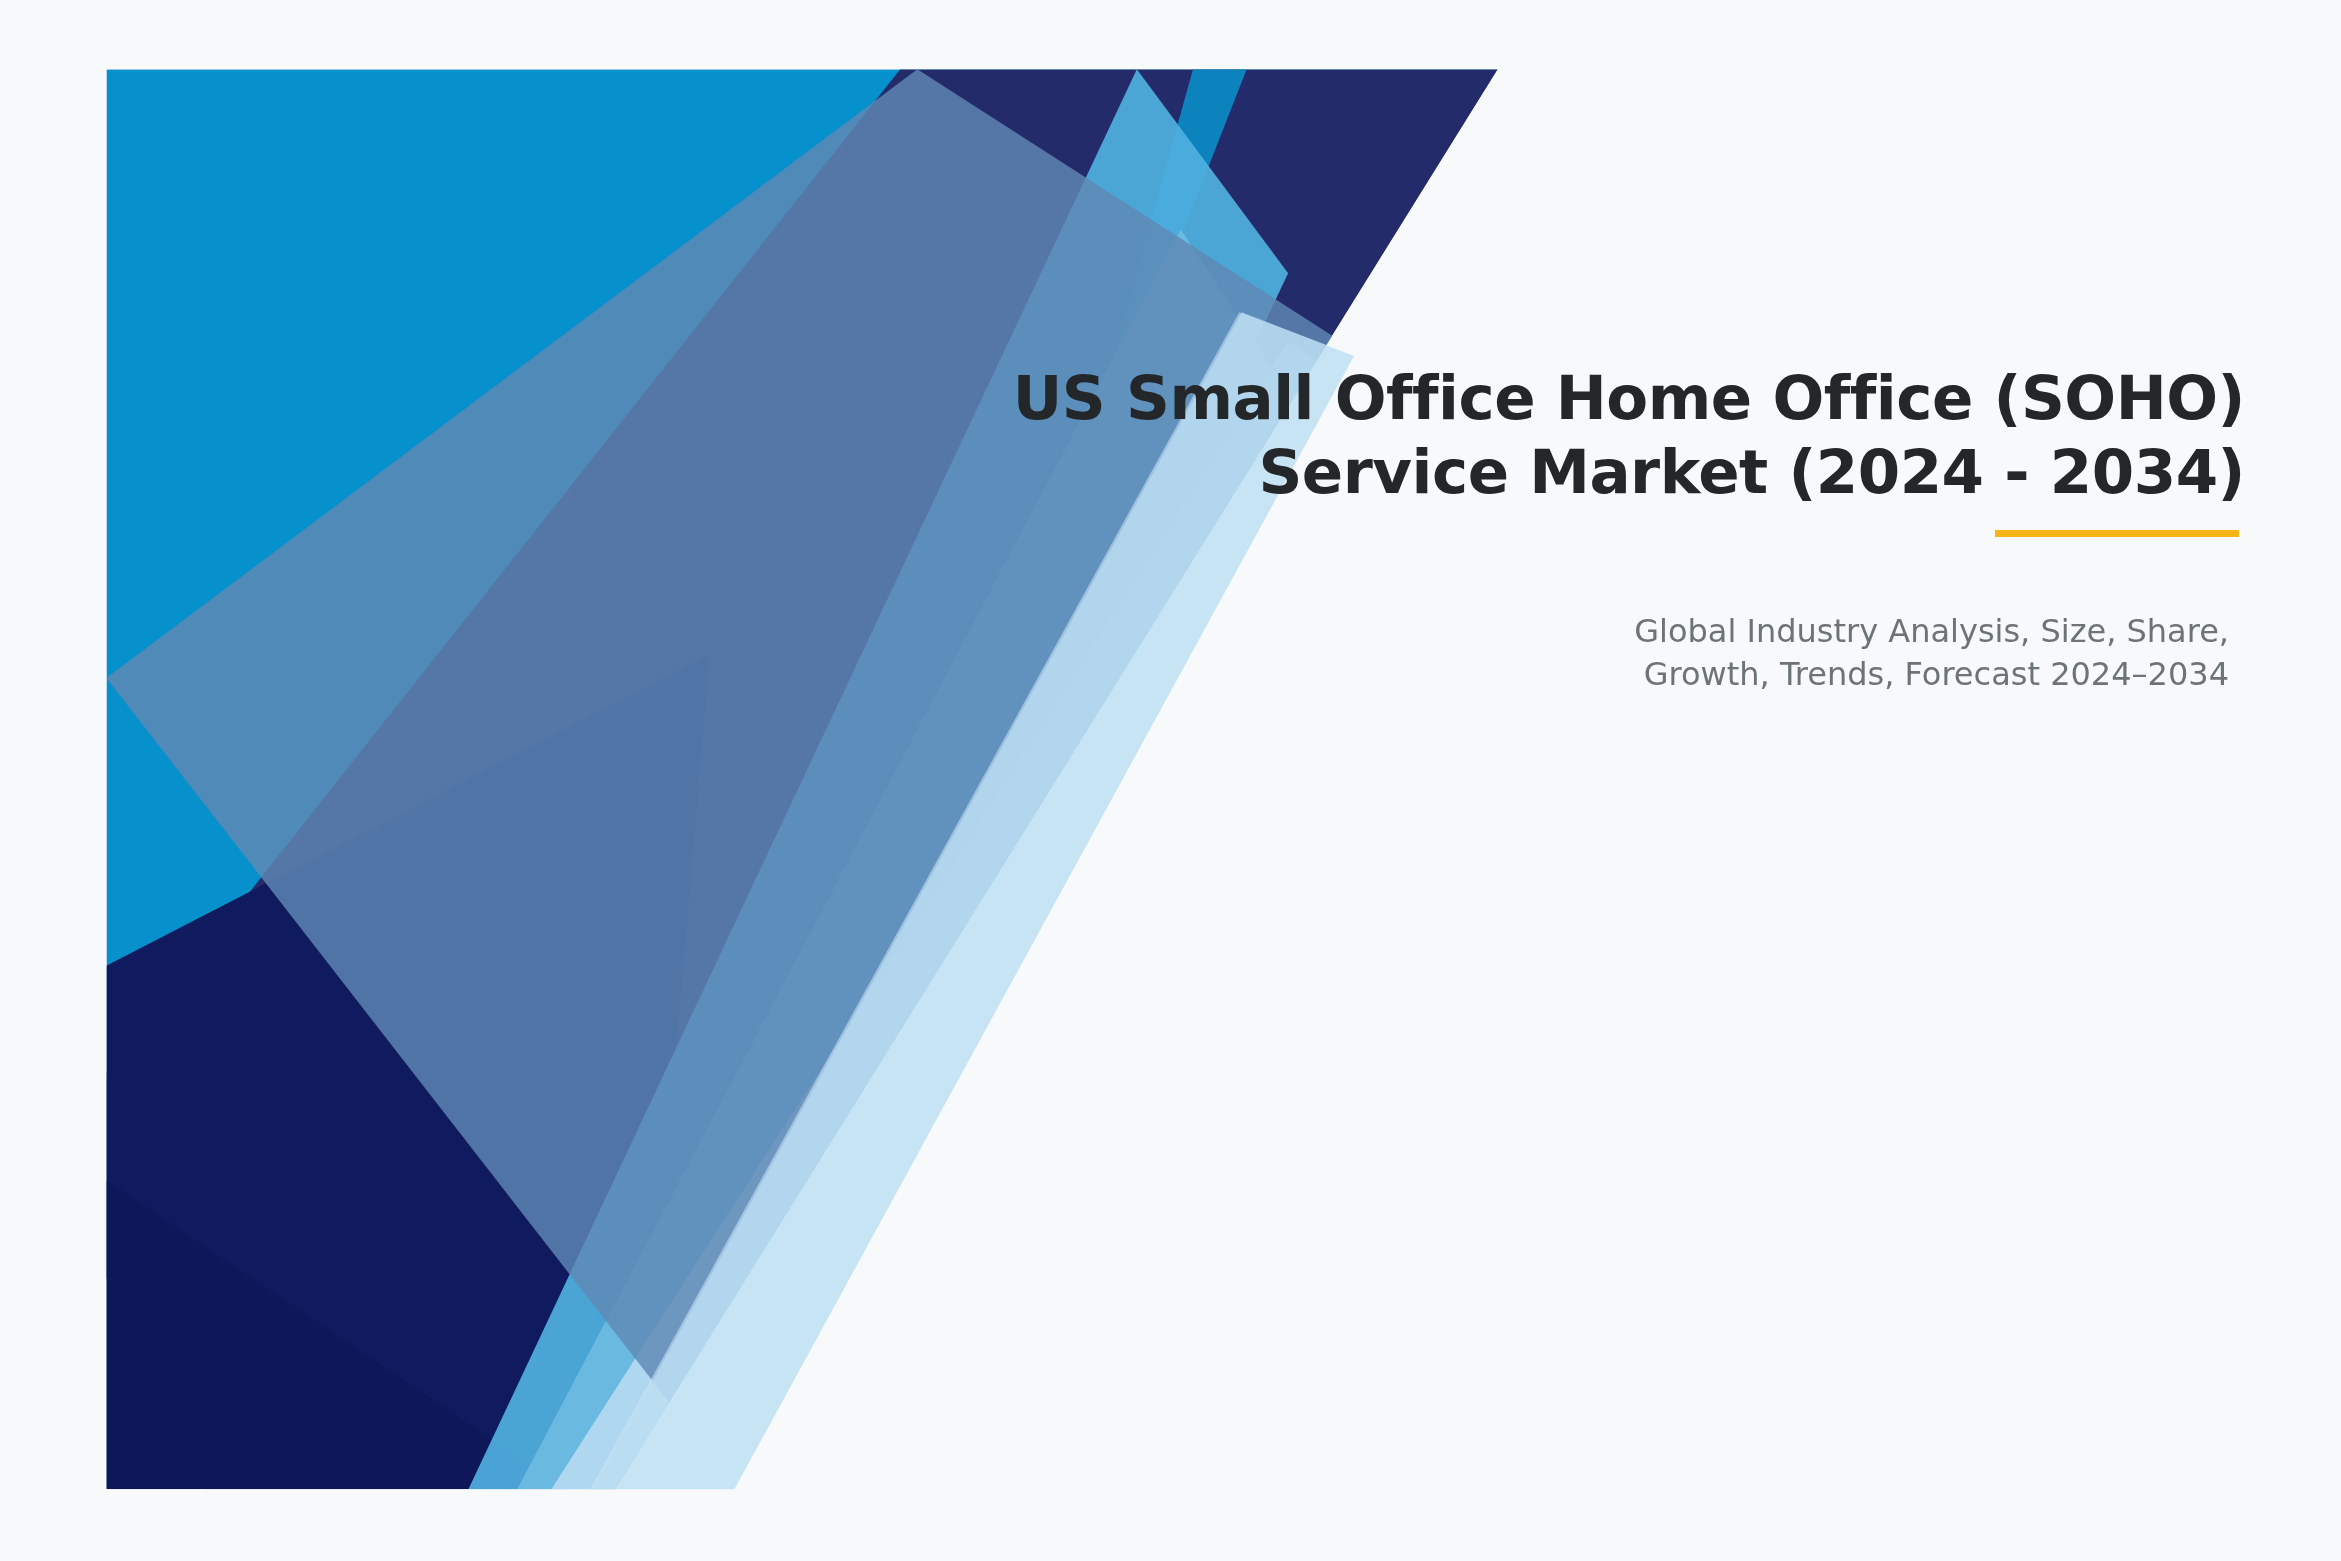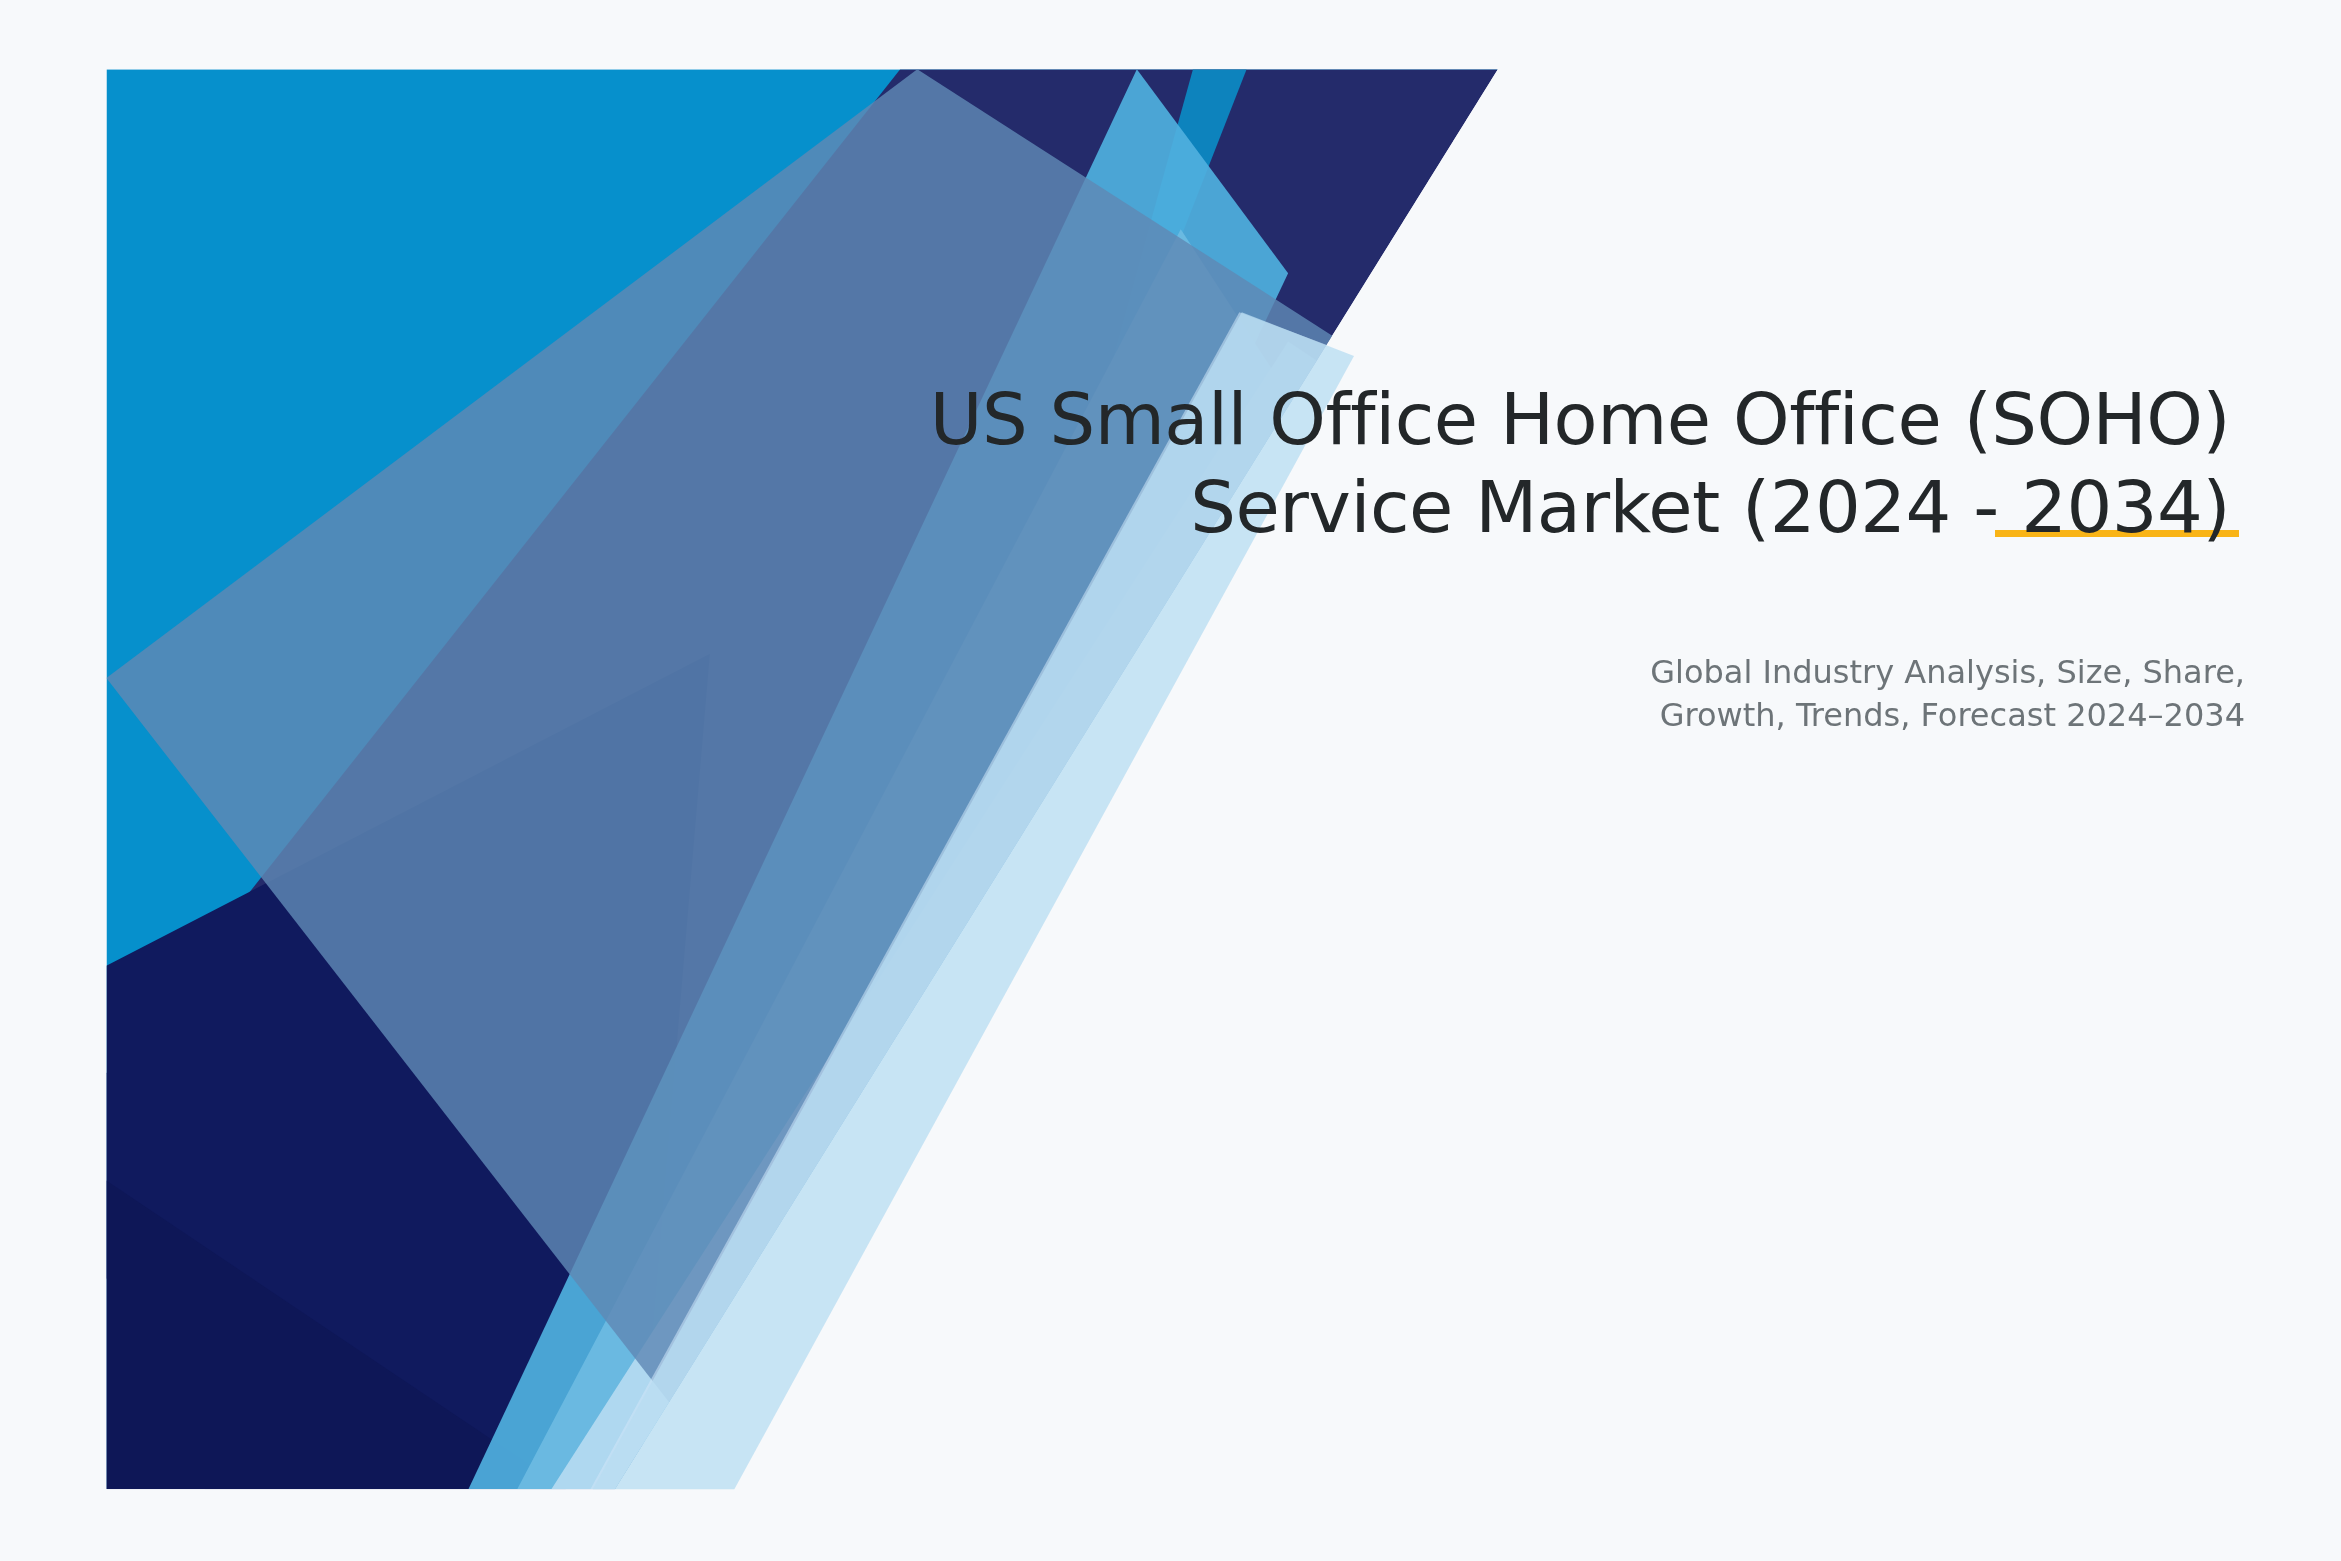--- a/index.html
+++ b/index.html
@@ -24,42 +24,42 @@
     display: block;
   }
   #text-block {
     position: absolute;
     left: 732px;
     top: 361px;
     width: 1513px;
     text-align: right;
   }
   #title {
-    margin: 15px;
+    margin: 0;
     font-family: "DejaVu Sans", "Liberation Sans", sans-serif;
-    font-size: 72px;
+    font-size: 61px;
     line-height: 1.22;
-    font-weight: 400;
+    font-weight: 700;
     color: #232729;
     letter-spacing: -0.5px;
     white-space: pre-line;
     position: relative;
     z-index: 3;
   }
   #title-underline {
     position: absolute;
     left: 1995px;
     top: 530px;
     width: 244px;
     height: 7.3px;
     background: #f9b416;
     z-index: 2;
   }
   #subtitle {
-    margin: 0;
+    margin: 16px;
     padding-top: 84px;
     font-family: "DejaVu Sans", "Liberation Sans", sans-serif;
     font-size: 32px;
     line-height: 1.36;
     font-weight: 400;
     color: #6d7478;
     white-space: pre-line;
     position: relative;
     z-index: 3;
   }

